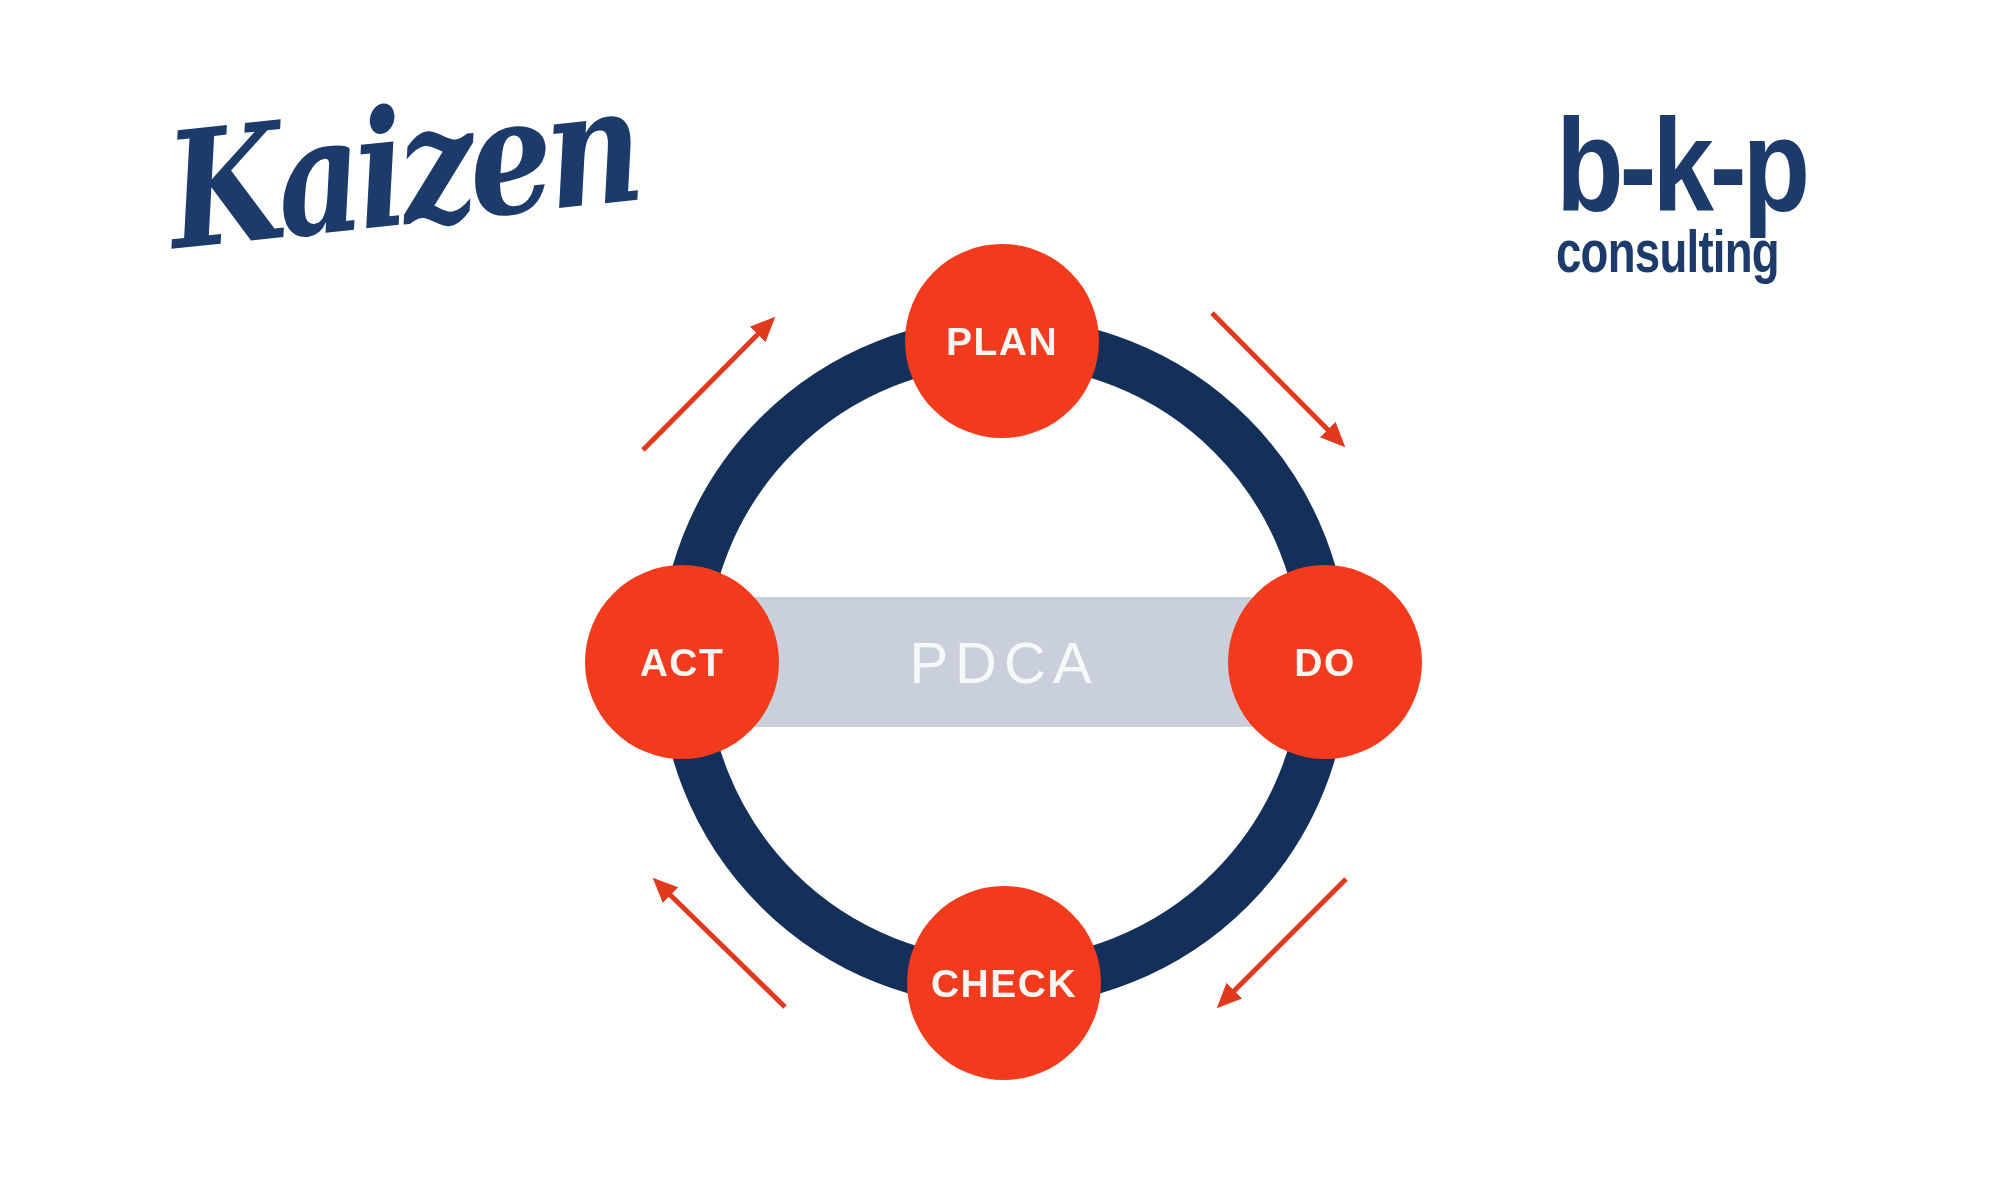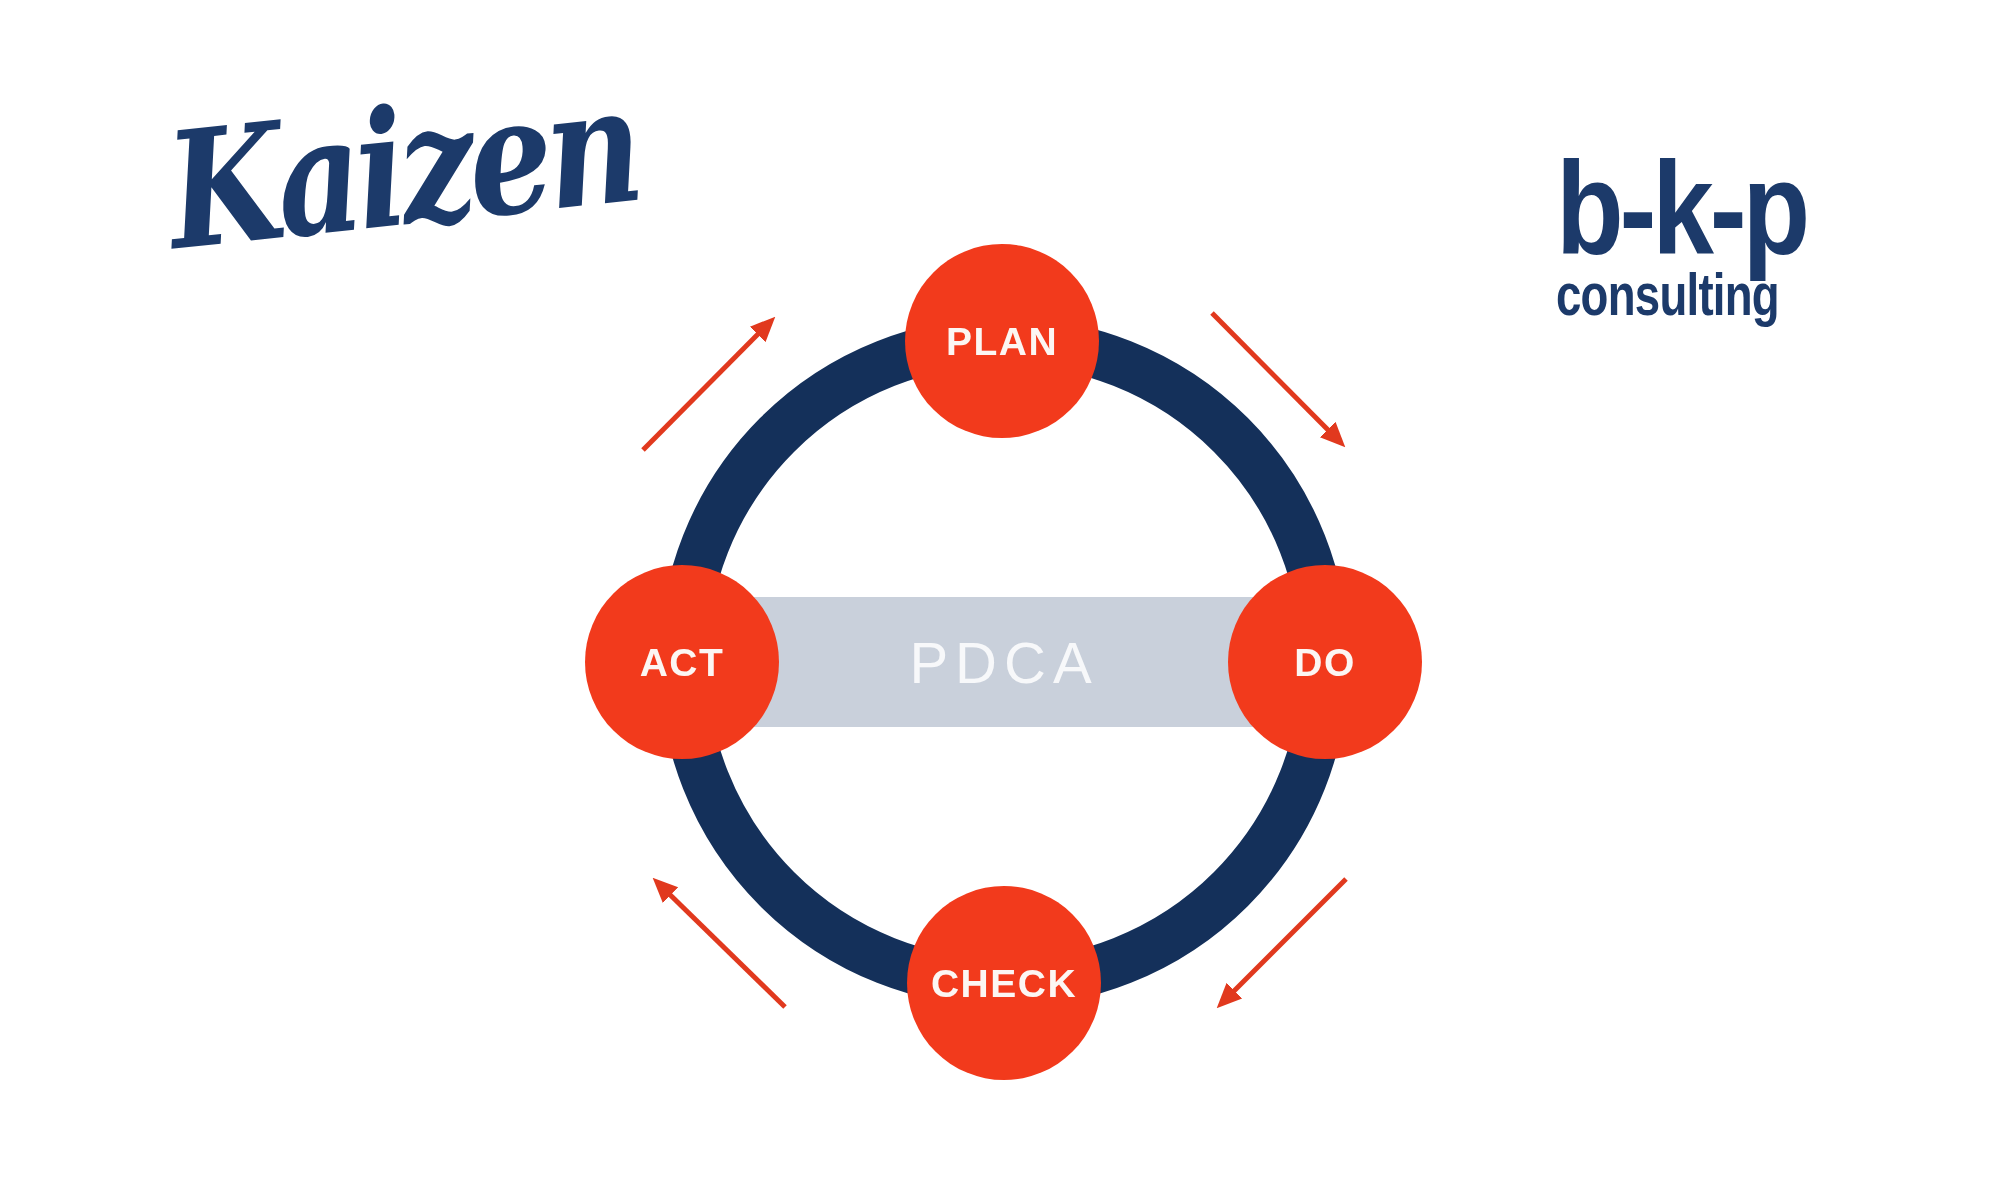--- a/index.html
+++ b/index.html
@@ -40,21 +40,20 @@
     transform-origin: left top;
     white-space: nowrap;
   }
 
   
   .bkp-logo {
     position: absolute;
     left: 1556px;
     top: 100px;
     color: var(--logo-navy);
-    margin-top: 43px;
   }
   .bkp-name {
     font-weight: 700;
     font-size: 132px;
     line-height: 1;
     letter-spacing: -5px;
     transform: scaleX(0.84);
     transform-origin: left top;
     white-space: nowrap;
   }

